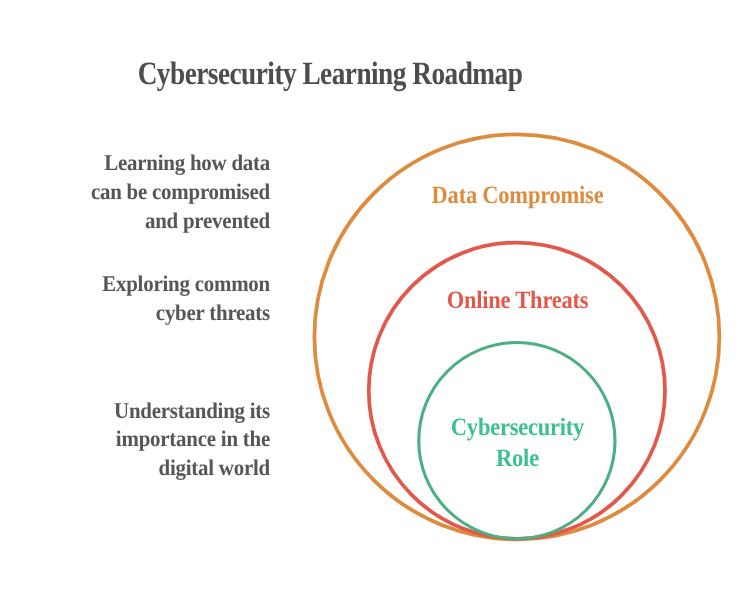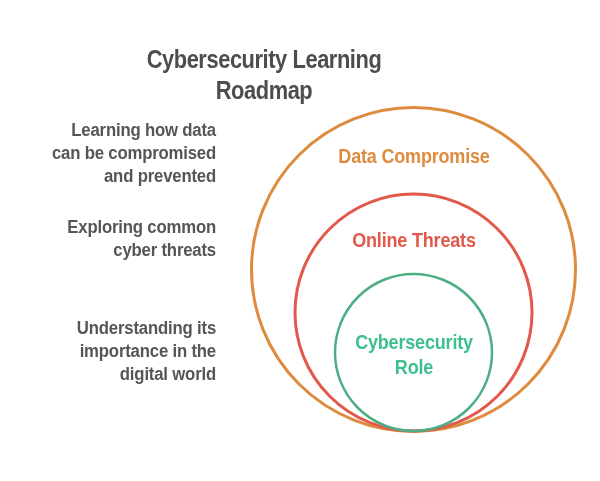--- a/index.html
+++ b/index.html
@@ -5,21 +5,21 @@
   html, body {
     margin: 0;
     padding: 0;
     background: var(--background, #ffffff);
   }
   .canvas {
     position: relative;
     width: 600px;
     height: 481px;
     overflow: hidden;
-    font-family: Liberation Sans, sans-serif;
+    font-family: Liberation Serif, serif;
     background: var(--background, #ffffff);
   }
   .title {
     position: absolute;
     left: 64px;
     top: 44px;
     width: 400px;
     margin: 0;
     text-align: center;
     font-size: 26px;

